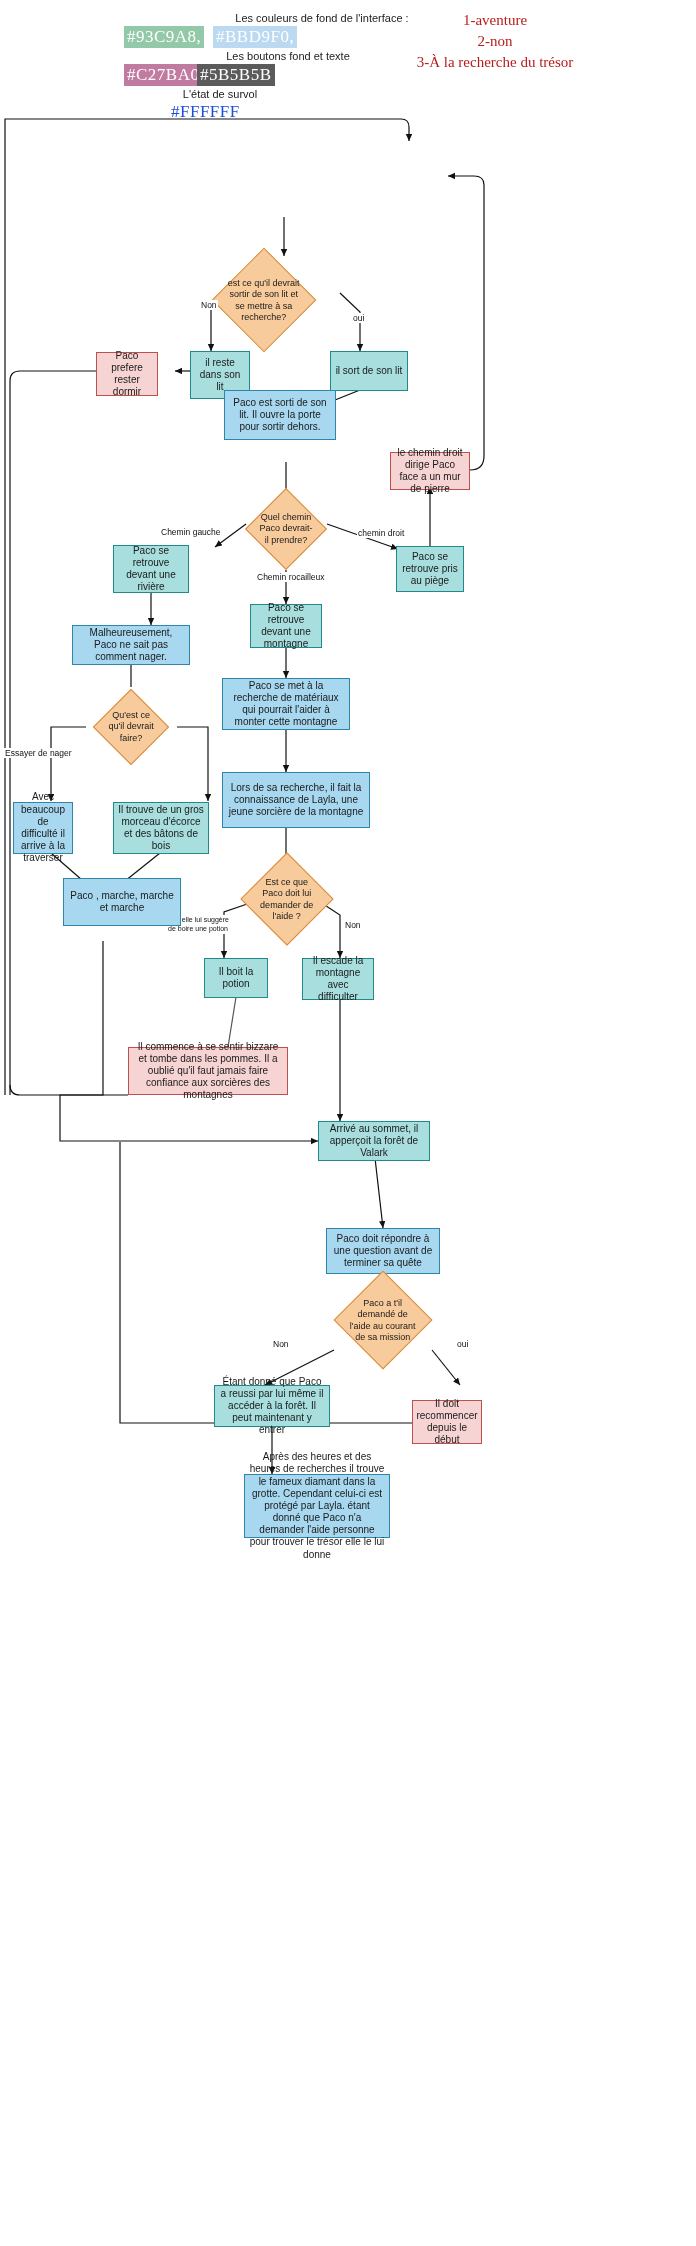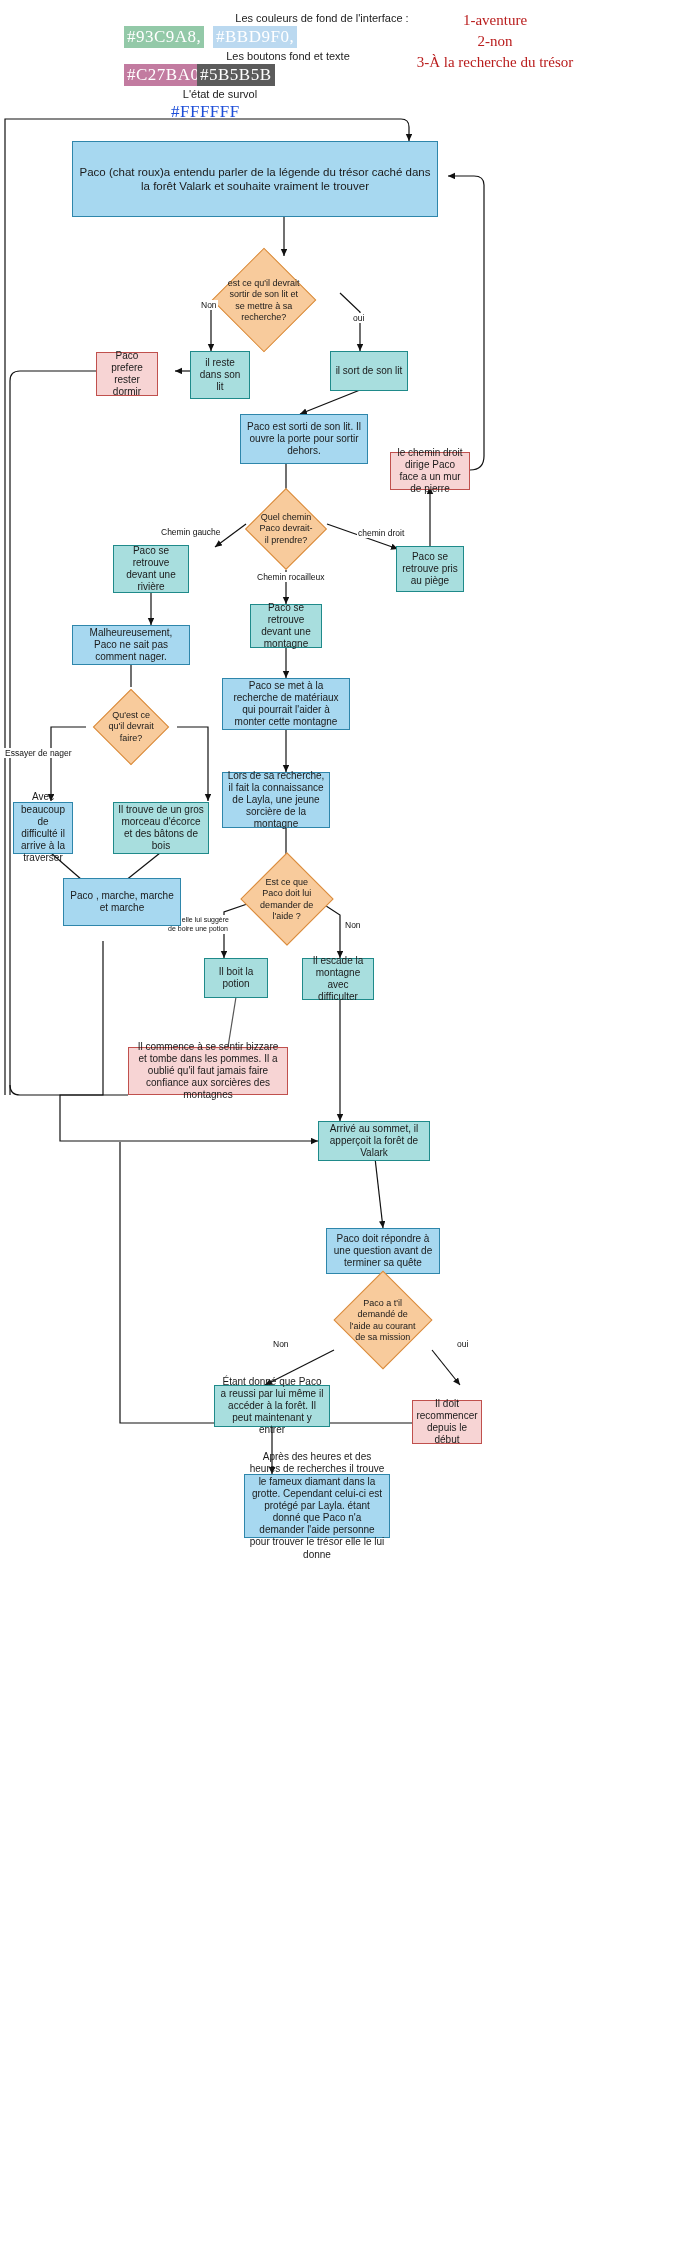--- a/index.html
+++ b/index.html
@@ -154,36 +154,35 @@
       <path d="M334,1350 L265,1385" marker-end="url(#ah)"></path>
 
       <path d="M432,1350 L460,1385" marker-end="url(#ah)"></path>
 
       <path d="M412,1423 L120,1423 L120,1142"></path>
 
       <path d="M272,1425 L272,1474" marker-end="url(#ah)"></path>
     </g>
   </svg>
 
-  <div class="node n-blue" style="left:72px;top:141px;width:366px;height:76px;font-size:11.5px;">Paco (chat roux)a entendu parler de la légende du trésor caché dans la forêt Valark et souhaite vraiment le trouver</div>
 
   <div class="diamond" style="left:227px;top:263px;width:74px;height:74px;">
     <span>est ce qu'il devrait sortir de son lit et se mettre à sa recherche?</span>
   </div>
 
   <div class="edge-label" style="left:200px;top:300px;">Non</div>
   <div class="edge-label" style="left:352px;top:313px;">oui</div>
 
   <div class="node n-teal" style="left:190px;top:351px;width:60px;height:48px;">il reste dans son lit</div>
 
   <div class="node n-pink" style="left:96px;top:352px;width:62px;height:44px;">Paco prefere rester dormir</div>
 
   <div class="node n-teal" style="left:330px;top:351px;width:78px;height:40px;">il sort de son lit</div>
 
-  <div class="node n-blue" style="left:224px;top:414px;width:128px;height:50px;margin-left:16px;">Paco est sorti de son lit. Il ouvre la porte pour sortir dehors.</div>
+  <div class="node n-blue" style="left:224px;top:390px;width:112px;height:50px;">Paco est sorti de son lit. Il ouvre la porte pour sortir dehors.</div>
 
   <div class="diamond" style="left:257px;top:500px;width:58px;height:58px;">
     <span>Quel chemin Paco devrait-il prendre?</span>
   </div>
 
   <div class="edge-label" style="left:160px;top:527px;">Chemin gauche</div>
   <div class="edge-label" style="left:357px;top:528px;">chemin droit</div>
   <div class="edge-label" style="left:256px;top:572px;">Chemin  rocailleux</div>
 
   <div class="node n-pink" style="left:390px;top:452px;width:80px;height:38px;">le chemin droit dirige Paco face a un mur de pierre</div>
@@ -197,21 +196,21 @@
   <div class="node n-blue" style="left:72px;top:625px;width:118px;height:40px;">Malheureusement, Paco ne sait pas comment nager.</div>
 
   <div class="node n-blue" style="left:222px;top:678px;width:128px;height:52px;">Paco se met à la recherche de matériaux qui pourrait l'aider à monter cette montagne</div>
 
   <div class="diamond" style="left:104px;top:700px;width:54px;height:54px;">
     <span>Qu'est ce qu'il devrait faire?</span>
   </div>
 
   <div class="edge-label" style="left:4px;top:748px;">Essayer de nager</div>
 
-  <div class="node n-blue" style="left:222px;top:772px;width:108px;height:56px;">Lors de sa recherche, il fait la connaissance de Layla, une jeune sorcière de la montagne</div>
+  <div class="node n-blue" style="left:222px;top:772px;width:148px;height:56px;">Lors de sa recherche, il fait la connaissance de Layla, une jeune sorcière de la montagne</div>
 
   <div class="node n-blue" style="left:13px;top:802px;width:60px;height:52px;">Avec beaucoup de difficulté il arrive à la traverser</div>
 
   <div class="node n-teal" style="left:113px;top:802px;width:96px;height:52px;">Il trouve de un gros morceau d'écorce et des bâtons de bois</div>
 
   <div class="diamond" style="left:254px;top:866px;width:66px;height:66px;">
     <span>Est ce que Paco doit lui demander de l'aide ?</span>
   </div>
 
   <div class="edge-label multi" style="left:166px;top:915px;width:62px;font-size:7px;">Oui, elle lui suggère de boire une potion</div>

